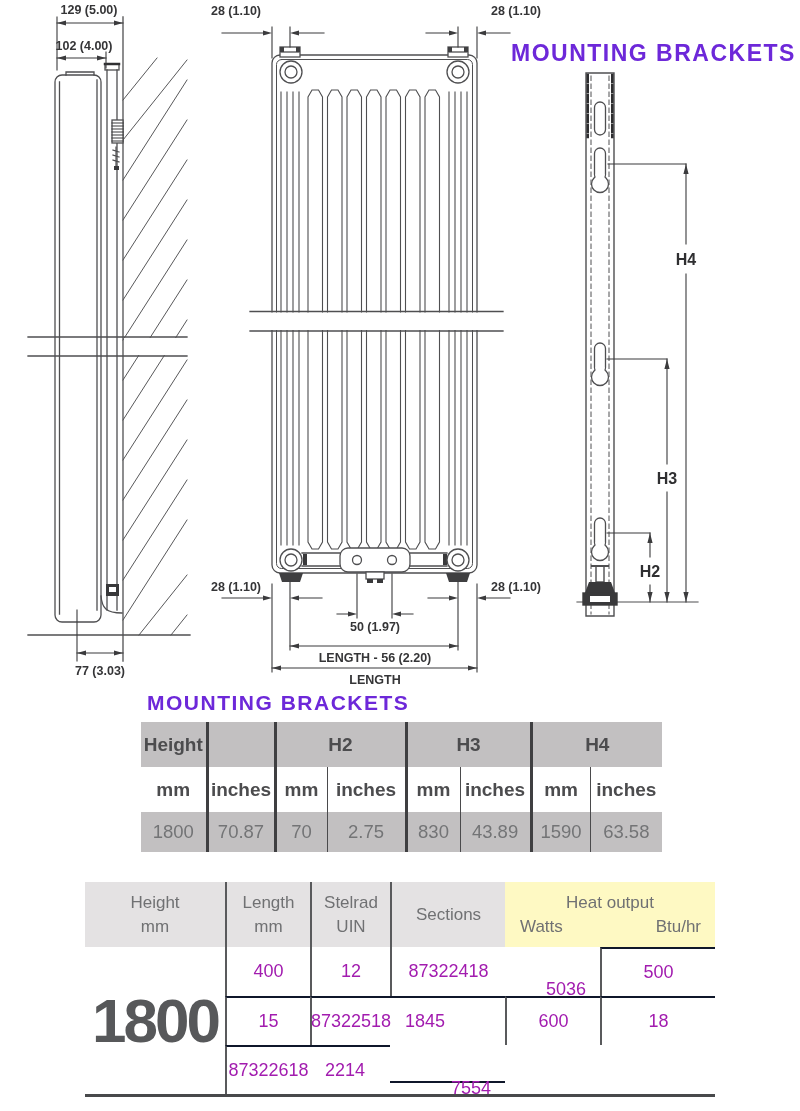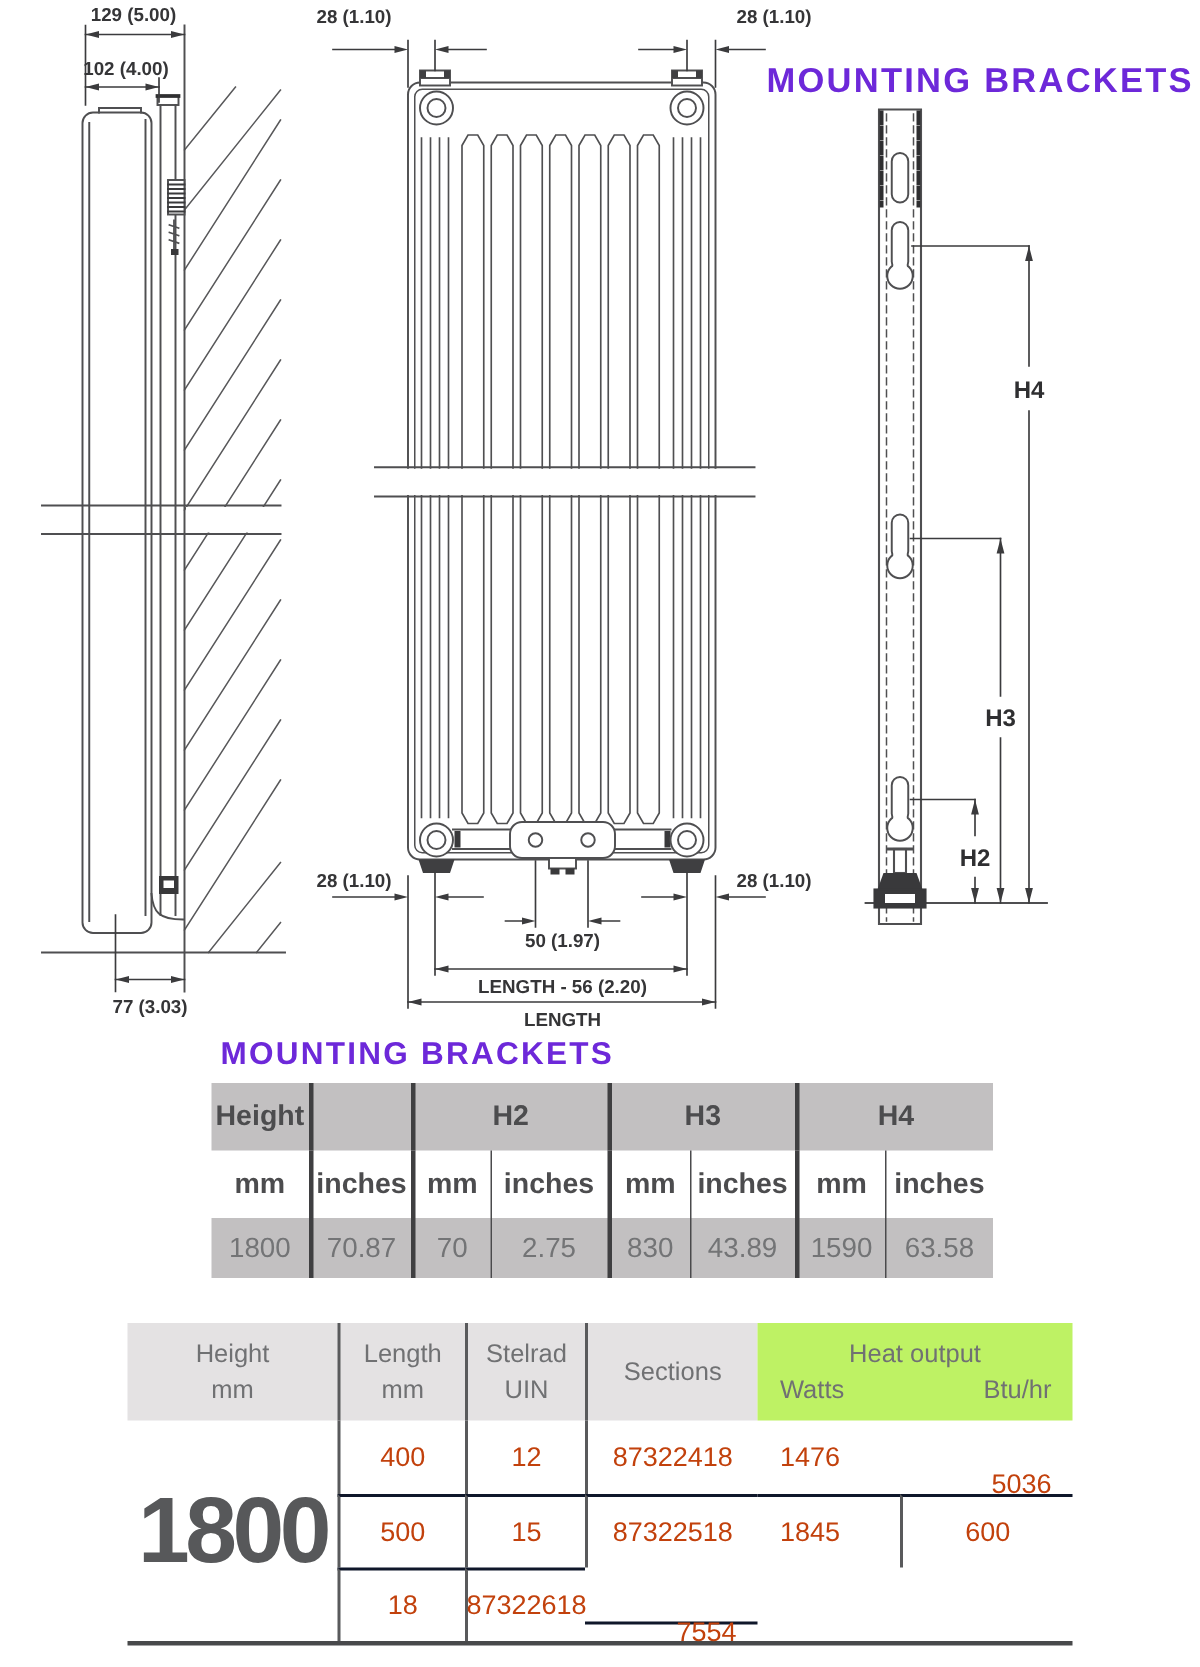--- a/index.html
+++ b/index.html
@@ -21,27 +21,27 @@
   .t1 td{font-size:18.5px;font-weight:normal;color:#737476;}
   .t1 .bl{border-left:3px solid #3f3f41;}
   .t1 .tl{border-left:1.5px solid #4a4a4c;}
   
   .t2{position:absolute;left:85px;top:882px;width:630px;display:grid;
       grid-template-columns:140px 85px 80px 115px 95px 115px;
       grid-template-rows:65px 49px 49px 49px;
       border-bottom:3px solid #48494b;font-size:17px;color:#707173;}
   .t2 .hcell{background:#e4e2e3;display:flex;flex-direction:column;justify-content:center;
              align-items:center;line-height:1.4;}
-  .t2 .heat{grid-column:5/7;background:#bef264;display:flex;flex-direction:column;justify-content:center;line-height:1.4;}
+  .t2 .heat{grid-column:5/7;background:#fef9c3;display:flex;flex-direction:column;justify-content:center;line-height:1.4;}
   .t2 .heat .hl1{text-align:center;}
   .t2 .heat .hl2{display:flex;justify-content:space-between;padding:0 14px 0 15px;}
   .t2 .vline{border-left:2px solid #595a5c;}
   .t2 .big{grid-row:2/5;grid-column:1;display:flex;align-items:center;justify-content:center;
            font-weight:bold;font-size:62px;color:#57585a;letter-spacing:-3px;}
-  .t2 .bcell{display:flex;align-items:center;justify-content:center;font-size:18px;color:#c2410c;}
+  .t2 .bcell{display:flex;align-items:center;justify-content:center;font-size:18px;color:#a21caf;}
   .t2 .rsep{border-top:2px solid #0f172a;}
   .t2 .watts{justify-content:flex-start;padding-left:15px;}
   .t2 .btu{justify-content:flex-end;padding-right:14px;margin-top:36px;}
 </style>
 </head>
 <body>
 
 <div class="page">
 
   <div class="big-title" id="bracket-title">MOUNTING BRACKETS</div>
@@ -280,27 +280,27 @@
         <span>Watts</span>
         <span>Btu/hr</span>
       </div>
     </div>
 
     <div class="big">1800</div>
 
     <div class="bcell vline">400</div>
     <div class="bcell vline">12</div>
     <div class="bcell vline">87322418</div>
-    <div class="bcell watts">1476</div>
     <div class="bcell btu">5036</div>
 
     <div class="bcell vline rsep">500</div>
     <div class="bcell vline rsep">15</div>
     <div class="bcell vline rsep">87322518</div>
     <div class="bcell watts rsep">1845</div>
 
     <div class="bcell vline rsep">600</div>
     <div class="bcell vline rsep">18</div>
     <div class="bcell vline rsep">87322618</div>
+    <div class="bcell watts rsep">2214</div>
     <div class="bcell btu rsep">7554</div>
   </div>
 
 </div>
 
 </body></html>

